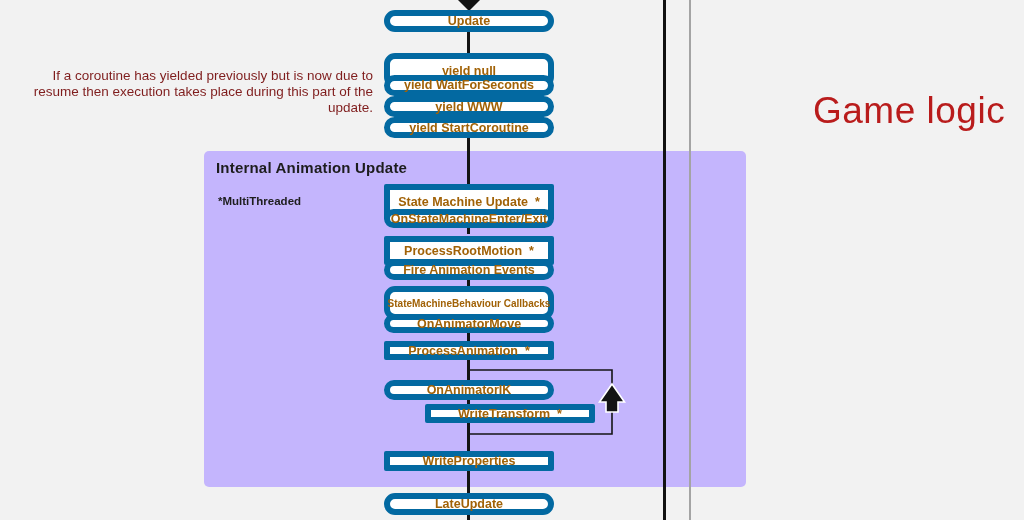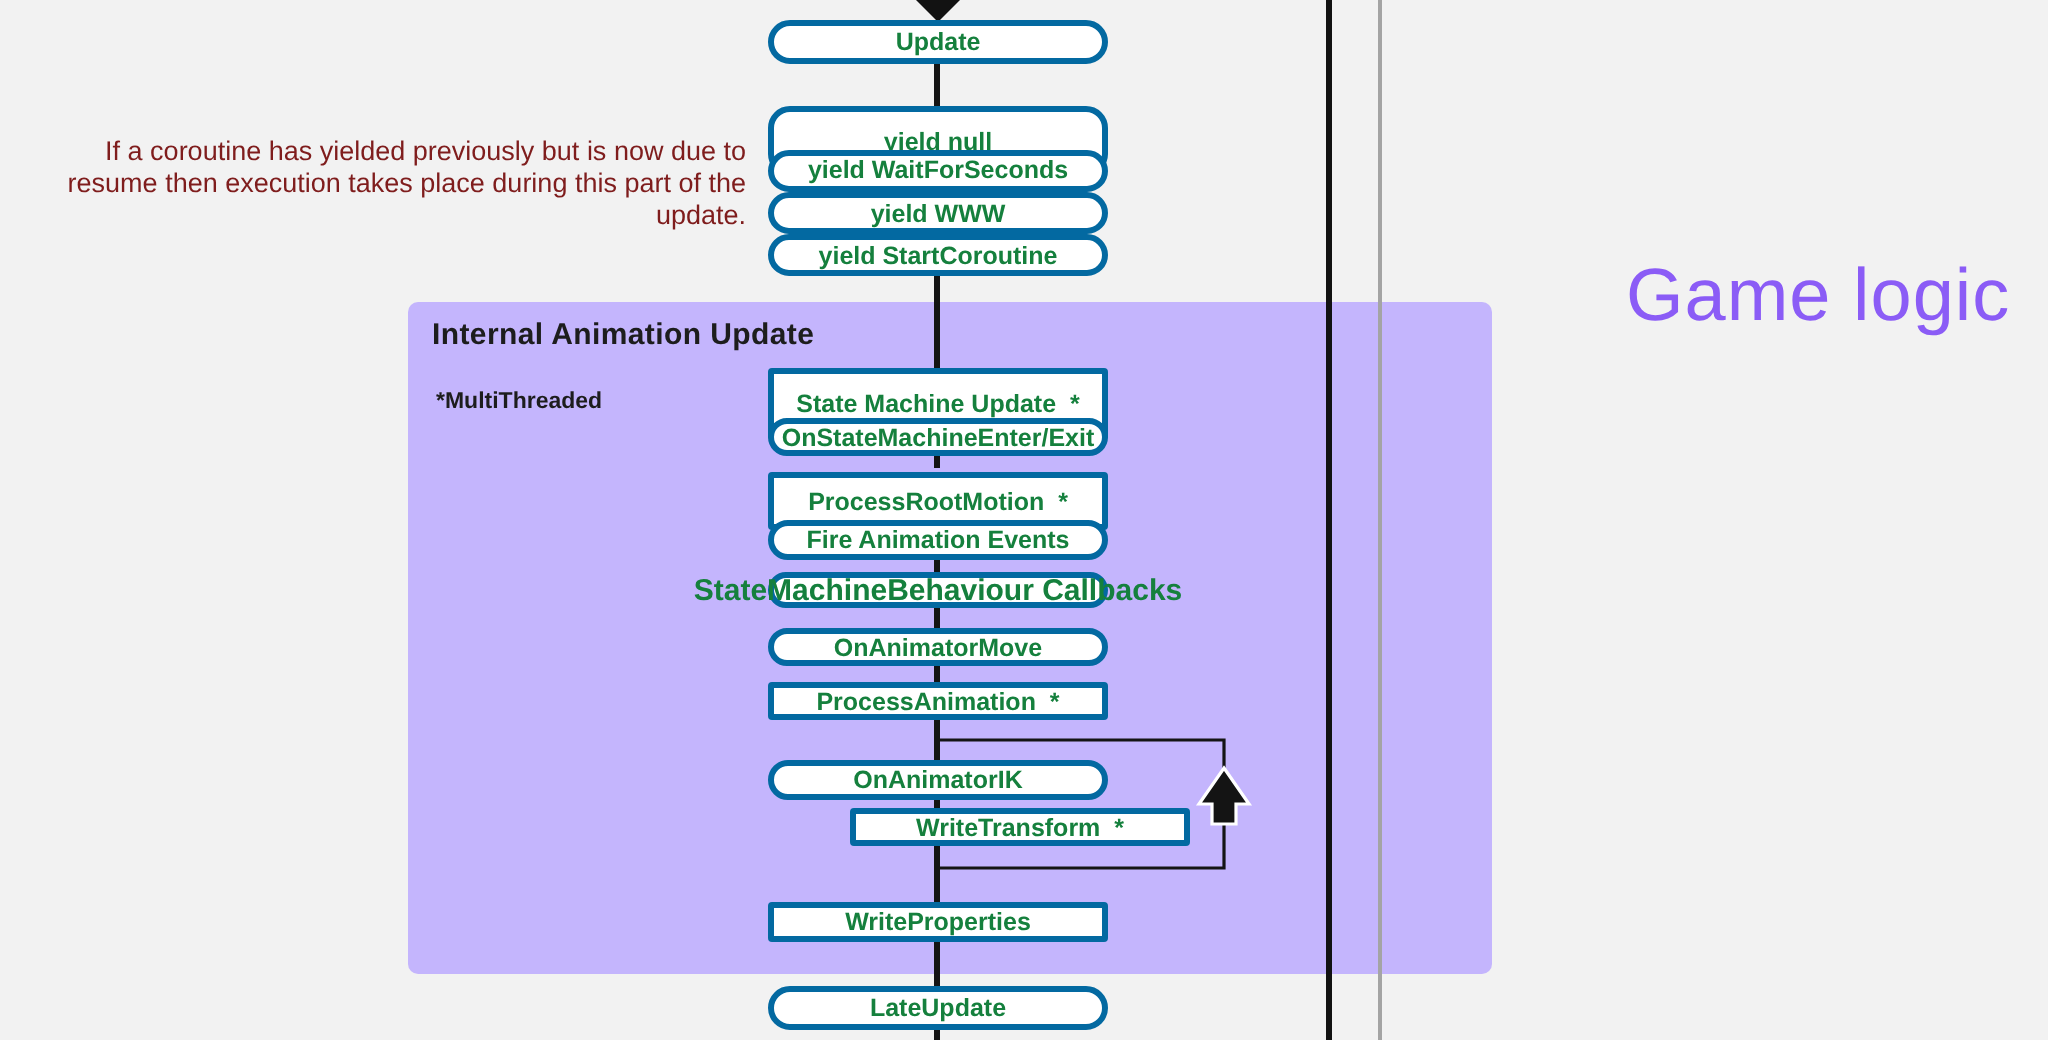--- a/index.html
+++ b/index.html
@@ -22,40 +22,40 @@
   .panel-title{
     left:12px;top:8px;font-size:15px;font-weight:600;color:#1d1d1d;letter-spacing:.2px;
   }
   .panel-note{
     left:14px;top:44px;font-size:11.5px;font-weight:700;color:#1d1d1d;
   }
 
   
   .node{
     left:384px;width:170px;height:20px;z-index:5;
-    background:#ffffff;border:3px solid #0369a1;
+    background:#ffffff;border:6px solid #0369a1;
     display:flex;align-items:center;justify-content:center;
-    font-size:12.5px;font-weight:600;color:#15803d;box-sizing:border-box;
+    font-size:12.5px;font-weight:600;color:#a16207;box-sizing:border-box;
     white-space:nowrap;
   }
   .pill{border-radius:11px;}
   .rect{border-radius:2px;}
 
   
   .conn{left:467px;width:3px;background:#141414;z-index:2;}
 
   
   .annotation{
     left:33px;top:68px;width:340px;text-align:right;
     font-size:13.5px;line-height:16px;color:#7f1d1d;z-index:2;
   }
 
   
   .section-label{
-    left:813px;top:90px;font-size:37px;color:#8b5cf6;z-index:2;letter-spacing:.5px;margin-top:37px;
+    left:813px;top:90px;font-size:37px;color:#b91c1c;z-index:2;letter-spacing:.5px;
   }
 
   svg{display:block;}
   .svg-layer{z-index:4;}
 </style>
 </head>
 <body>
 
 <div class="abs panel">
   <div class="abs panel-title">Internal Animation Update</div>
@@ -94,19 +94,19 @@
 
 <div class="abs node pill" style="top:10px;height:22px;">Update</div>
 <div class="abs node pill" style="top:53px;height:35px;">yield null</div>
 <div class="abs node pill" style="top:74.5px;height:21.5px;">yield WaitForSeconds</div>
 <div class="abs node pill" style="top:96px;height:21px;">yield WWW</div>
 <div class="abs node pill" style="top:117px;height:21px;">yield StartCoroutine</div>
 <div class="abs node rect" style="top:184px;height:36px;">State Machine Update &nbsp;*</div>
 <div class="abs node pill" style="top:209px;height:19px;">OnStateMachineEnter/Exit</div>
 <div class="abs node rect" style="top:236px;height:29px;">ProcessRootMotion &nbsp;*</div>
 <div class="abs node pill" style="top:260px;height:20px;">Fire Animation Events</div>
-<div class="abs node pill" style="top:286px;height:18px;font-size:15px;">StateMachineBehaviour Callbacks</div>
+<div class="abs node pill" style="top:286px;height:34px;font-size:10px;">StateMachineBehaviour Callbacks</div>
 <div class="abs node pill" style="top:314px;height:19px;">OnAnimatorMove</div>
 <div class="abs node rect" style="top:341px;height:19px;">ProcessAnimation &nbsp;*</div>
 <div class="abs node pill" style="top:380px;height:20px;">OnAnimatorIK</div>
 <div class="abs node rect" style="top:404px;height:19px;margin-left:41px;">WriteTransform &nbsp;*</div>
 <div class="abs node rect" style="top:451px;height:20px;">WriteProperties</div>
 <div class="abs node pill" style="top:493px;height:22px;">LateUpdate</div>
 
 </body></html>

